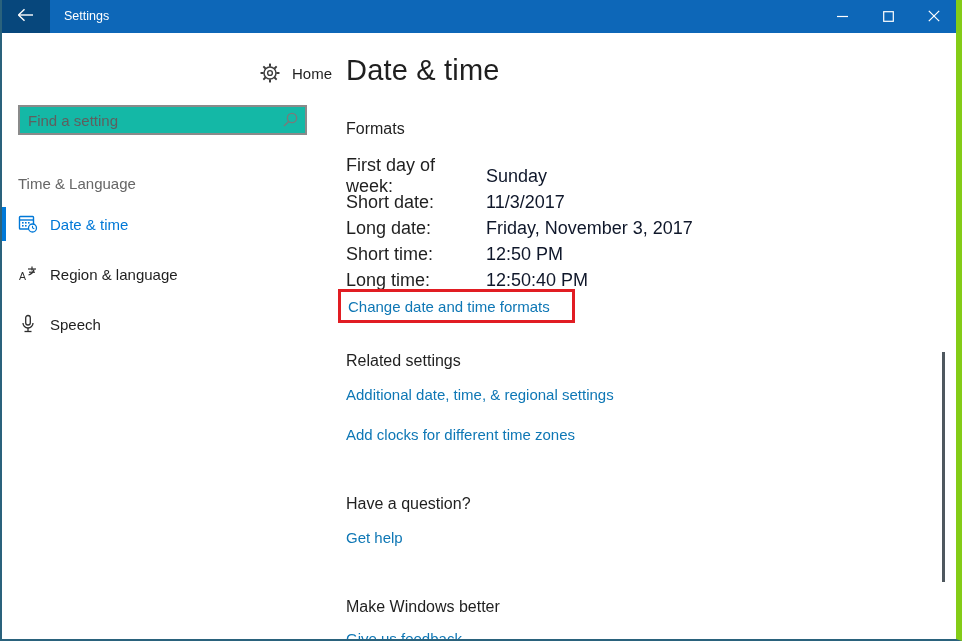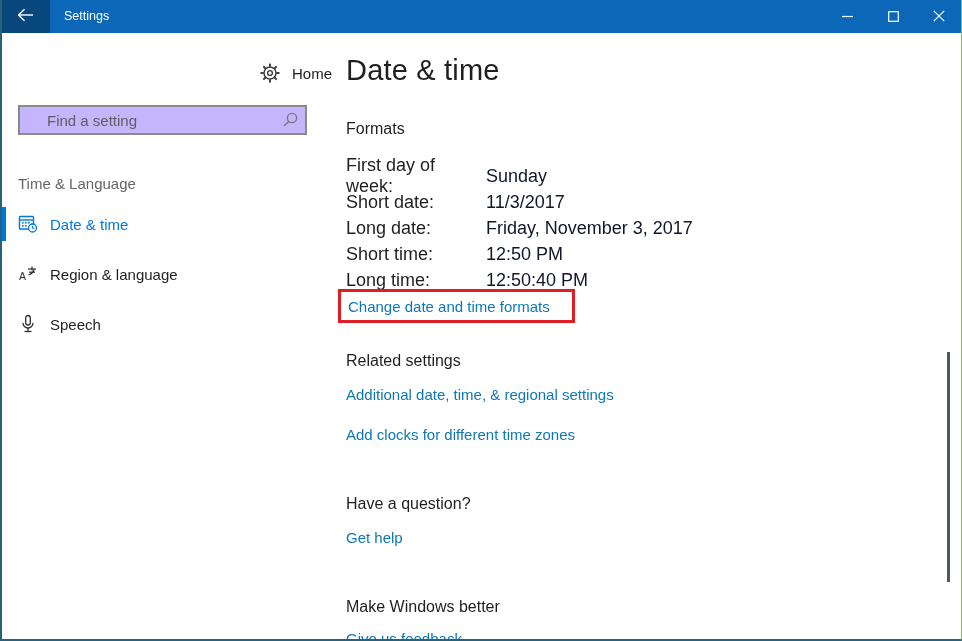--- a/index.html
+++ b/index.html
@@ -1,21 +1,21 @@
 <!DOCTYPE html>
 <html><head>
 <meta charset="utf-8">
 <style>
   * { margin:0; padding:0; box-sizing:border-box; }
   html,body { width:962px; height:641px; background:#fff; }
   body { font-family:"Liberation Sans","DejaVu Sans",sans-serif; }
 
   .window {
     position:relative; width:962px; height:641px; background:#fff;
-    border-left:2px solid #2a627c; border-right:1px solid #84cc16; border-bottom:2px solid #2a627c;
+    border-left:2px solid #2a627c; border-right:6px solid #84cc16; border-bottom:2px solid #2a627c;
     overflow:hidden;
   }
 
   
   .titlebar {
     position:absolute; top:0; left:-2px; right:-1px; height:33px; background:#0d67b8;
     display:flex; align-items:stretch; color:#fff;
   }
   .back-btn {
     width:50px; background:#07477c; display:flex; align-items:center; justify-content:center;
@@ -28,21 +28,21 @@
   
   .sidebar { position:absolute; left:0; top:33px; width:330px; }
   .side-row {
     display:flex; align-items:center; height:36px; padding-left:16px; cursor:pointer;
     font-size:15px; color:#1f1f1f; position:relative;
   }
   .side-row .ic { width:20px; height:20px; margin-right:12px; flex:0 0 auto; display:flex; align-items:center; justify-content:center; }
   .home-row { margin-top:22px;justify-content:flex-end; }
   .searchbox {
     position:absolute; left:16px; top:72px; width:289px; height:30px;
-    border:2px solid #8a8a8a; background:#c4b5fd; display:flex; align-items:center;padding-left:19px;
+    border:2px solid #8a8a8a; background:#14b8a6; display:flex; align-items:center;
   }
   .searchbox input {
     border:none; outline:none; flex:1 1 auto; height:100%; padding:0 4px 0 8px;
     font-size:15px; color:#333; font-family:inherit; background:transparent;
   }
   .searchbox input::placeholder { color:#5f5f5f; opacity:1; }
   .search-ic { width:30px; flex:0 0 auto; display:flex; align-items:center; justify-content:center; cursor:pointer; }
   .section-hdr { position:absolute; left:16px; top:142px; font-size:15px; color:#666; }
   .nav-list { position:absolute; left:0; top:172px; width:100%; }
   .nav-item { margin-bottom:12px; height:38px; }

